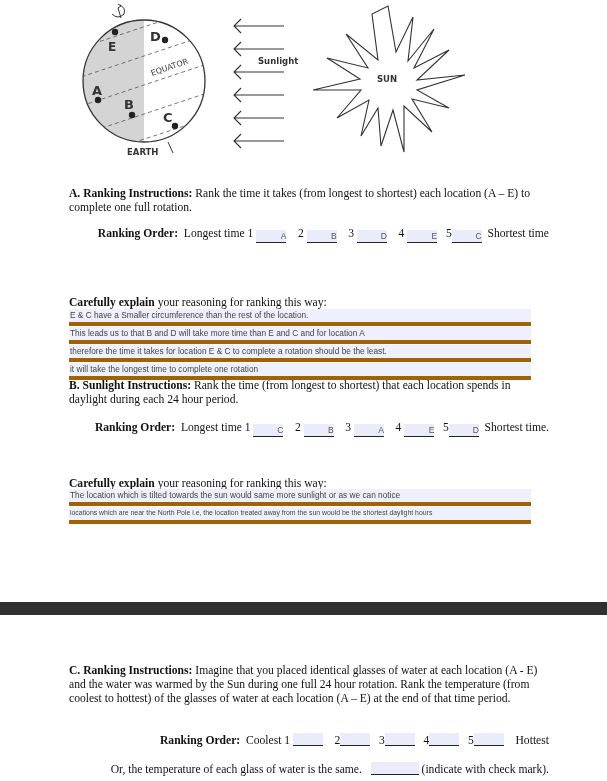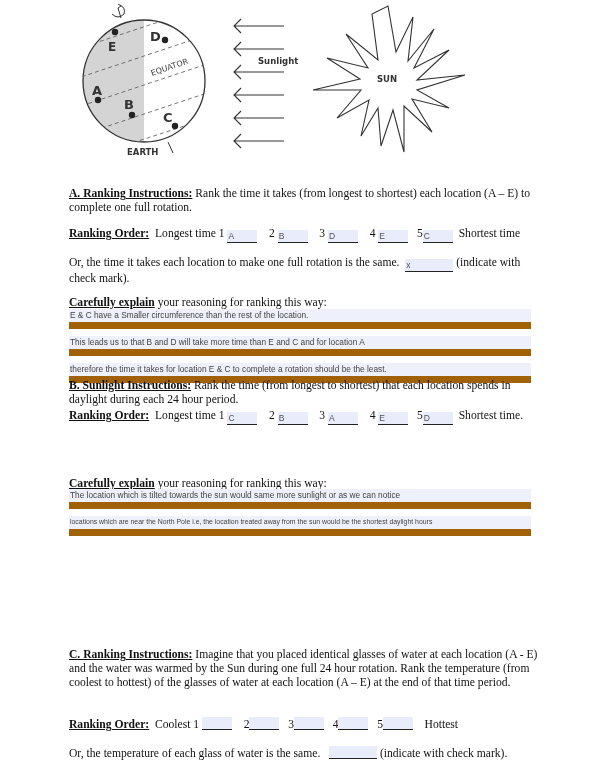--- a/index.html
+++ b/index.html
@@ -1,39 +1,39 @@
 <!DOCTYPE html>
 <html><head>
 <meta charset="utf-8">
 <style>
   html, body { margin:0; padding:0; background:#ffffff; }
   body { width:607px; height:781px; position:relative; overflow:hidden;
          font-family:"Liberation Serif", serif; color:#111; }
   .page { position:absolute; left:0; width:607px; background:#fff; }
   .page1 { top:0; height:602px; }
   .gap { position:absolute; left:0; top:602px; width:607px; height:13px; background:#303030; }
-  .page2 { top:599px; height:158px; }
+  .page2 { top:615px; height:158px; }
 
   .diagram { position:absolute; left:0; top:0; width:607px; height:170px; }
   .diagram svg text { font-family:"DejaVu Sans", sans-serif; }
 
   .p { position:absolute; left:69px; width:470px; font-size:11.6px; line-height:14px; }
-  .b { font-weight:bold;text-decoration:underline; }
+  .b { font-weight:bold; }
 
-  .row { position:absolute; left:69px; width:480px; font-size:11.6px; line-height:14px; white-space:nowrap; }
+  .row { position:absolute; left:69px; width:480px; font-size:11.6px; line-height:14px; white-space:nowrap;text-align:right; }
   .fld { display:inline-block; background:#e8ecfb; border-bottom:1px solid #222; height:13px;
          vertical-align:-2px; font-family:"Liberation Sans", sans-serif; font-size:8.5px;
          color:#555; line-height:13px; padding-left:1px; box-sizing:border-box; }
   .f30 { width:30px; }
   .f45 { width:46px; }
 
   .expl { position:absolute; left:69px; width:462px; }
-  .expl .line { height:13px; background:#eef0fb; border-bottom:7px solid #a16207;
+  .expl .line { height:13px; background:#eef0fb; border-bottom:4px solid #a16207;
                 font-family:"Liberation Sans", sans-serif; font-size:8.3px; color:#444;
-                line-height:12px; padding-left:1px; margin-bottom:7px; white-space:nowrap; overflow:hidden; }
+                line-height:12px; padding-left:1px; margin-bottom:1px; white-space:nowrap; overflow:hidden; }
   .expl .line.small { font-size:6.9px; }
 </style>
 </head>
 <body>
 
 <div class="page page1">
 
   <div class="diagram">
     <svg width="607" height="170" viewBox="0 0 607 170">
       <defs>
@@ -98,40 +98,36 @@
     <span class="fld f30">A</span>&nbsp;&nbsp;&nbsp;
     <span>2</span>
     <span class="fld f30">B</span>&nbsp;&nbsp;&nbsp;
     <span>3</span>
     <span class="fld f30">D</span>&nbsp;&nbsp;&nbsp;
     <span>4</span>
     <span class="fld f30">E</span>&nbsp;&nbsp;&nbsp;<span>5</span><span class="fld f30">C</span>&nbsp;
     <span>Shortest time</span>
   </div>
 
-  <div class="p" style="top:256px; width:472px;">
-    <span>Or, the time it takes each location to make one full rotation is the same.</span>&nbsp;
-    <span class="fld f45" style="width:48px;">x</span>
-    <span>(indicate with check mark).</span>
-  </div>
 
   <div class="p" style="top:296px;">
     <span class="b">Carefully explain</span><span> your reasoning for ranking this way:</span>
   </div>
   <div class="expl" style="top:309px;">
     <div class="line">E &amp; C have a Smaller circumference than the rest of the location.</div>
     <div class="line">This leads us to that B and D will take more time than E and C and for location A</div>
     <div class="line">therefore the time it takes for location E &amp; C to complete a rotation should be the least.</div>
+    <div class="line">it will take the longest time to complete one rotation</div>
   </div>
 
   <div class="p" style="top:379px; width:472px;">
     <span class="b">B. Sunlight Instructions:</span><span> Rank the time (from longest to shortest) that each location spends in daylight during each 24 hour period.</span>
   </div>
 
-  <div class="row" style="top:409px;">
+  <div class="row" style="top:421px;">
     <span class="b">Ranking Order:</span>&nbsp;
     <span>Longest time 1</span>
     <span class="fld f30">C</span>&nbsp;&nbsp;&nbsp;
     <span>2</span>
     <span class="fld f30">B</span>&nbsp;&nbsp;&nbsp;
     <span>3</span>
     <span class="fld f30">A</span>&nbsp;&nbsp;&nbsp;
     <span>4</span>
     <span class="fld f30">E</span>&nbsp;&nbsp;&nbsp;<span>5</span><span class="fld f30">D</span>&nbsp;
     <span>Shortest time.</span>

